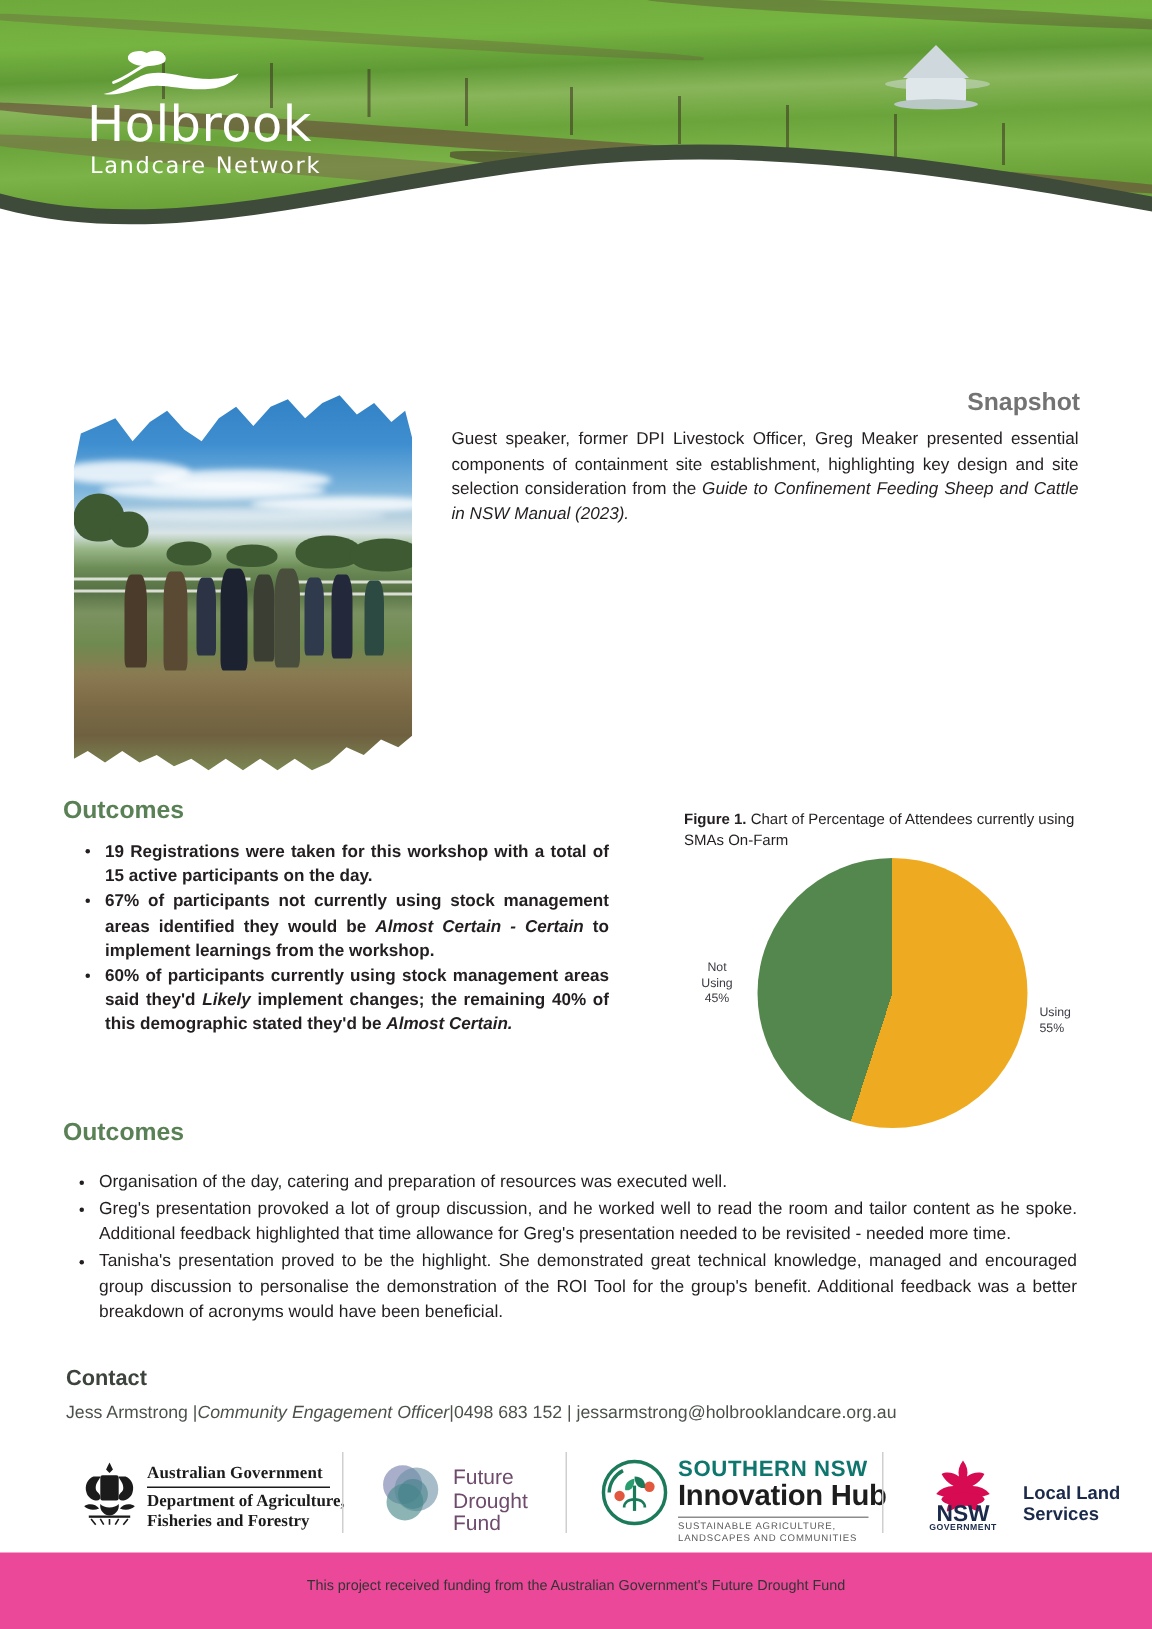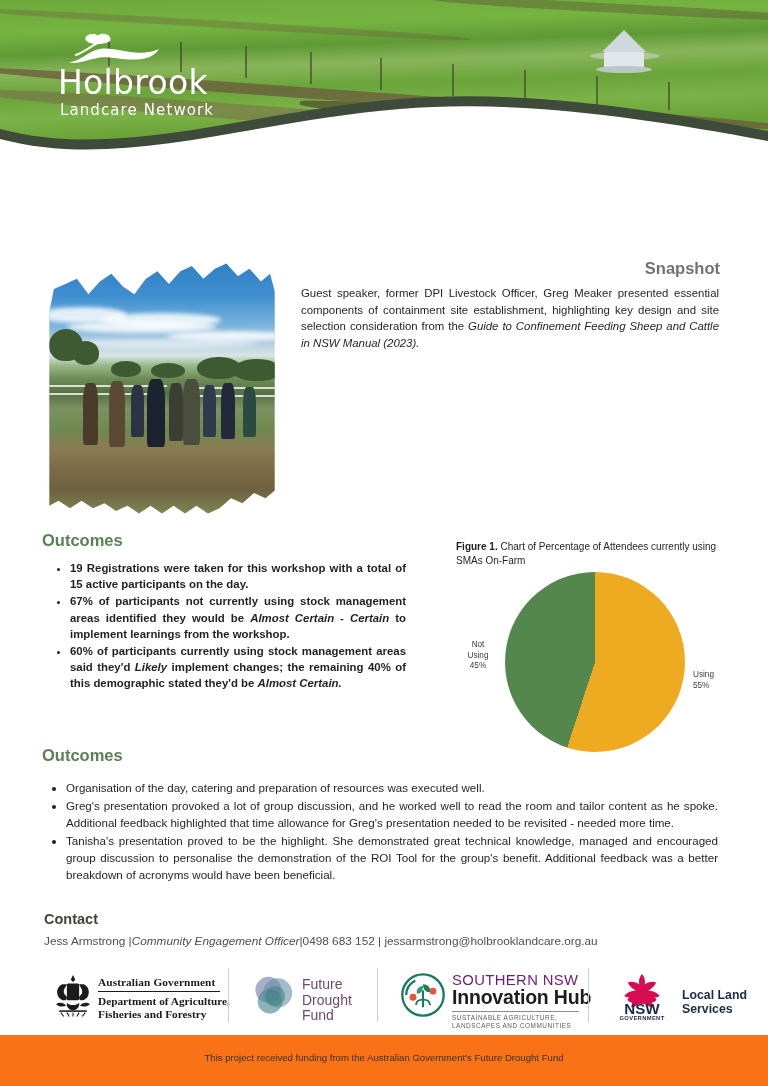--- a/index.html
+++ b/index.html
@@ -191,35 +191,35 @@
   }
 
   .fdf-mark { position: absolute; left: 218px; top: 13px; width: 46px; height: 46px; }
   .fdf-text {
     position: absolute; left: 270px; top: 17px;
     font-size: 14px; line-height: 15.5px; color: #6e4a6b; font-weight: 400;
   }
 
   .hub-mark { position: absolute; left: 368px; top: 12px; width: 46px; height: 46px; }
   .hub-text { position: absolute; left: 420px; top: 12px; }
-  .hub-1 { font-size: 14.8px; color: #701a75; letter-spacing: .4px; }
+  .hub-1 { font-size: 14.8px; color: #0f766e; letter-spacing: .4px; font-weight: bold; }
   .hub-2 { font-size: 19.5px; color: #1d1d1d; font-weight: bold; letter-spacing: -.2px; margin-top: -2px; }
   .hub-rule { width: 127px; height: 1px; background: #8c8c8c; margin: 2px 0 2px; }
   .hub-3 { font-size: 6.4px; color: #5c5c5c; letter-spacing: .55px; line-height: 8.3px; }
 
   .nsw-logo { position: absolute; left: 578px; top: 11px; width: 64px; height: 50px; }
   .lls-text {
     position: absolute; left: 650px; top: 28px;
     font-size: 12.3px; font-weight: bold; color: #1b2a4a;
   }
 
   
   .bottombar {
     position: absolute; left: 0; top: 1035px; width: 768px; height: 51px;
-    background: #f97316;
+    background: #ec4899;
   }
   .bottombar span {
     position: absolute; left: 0; right: 0; top: 17px; text-align: center;
     font-size: 9.6px; color: #333333;
   }
 </style>
 </head>
 <body>
 
 <div class="page">

